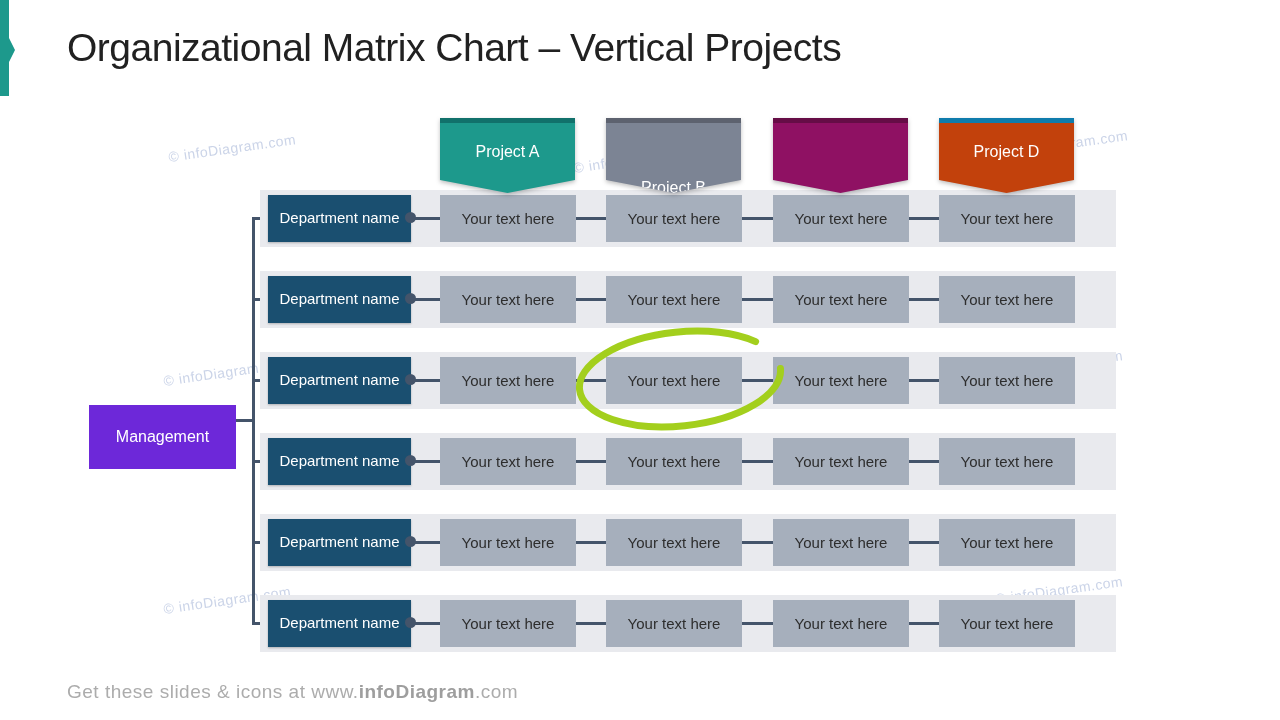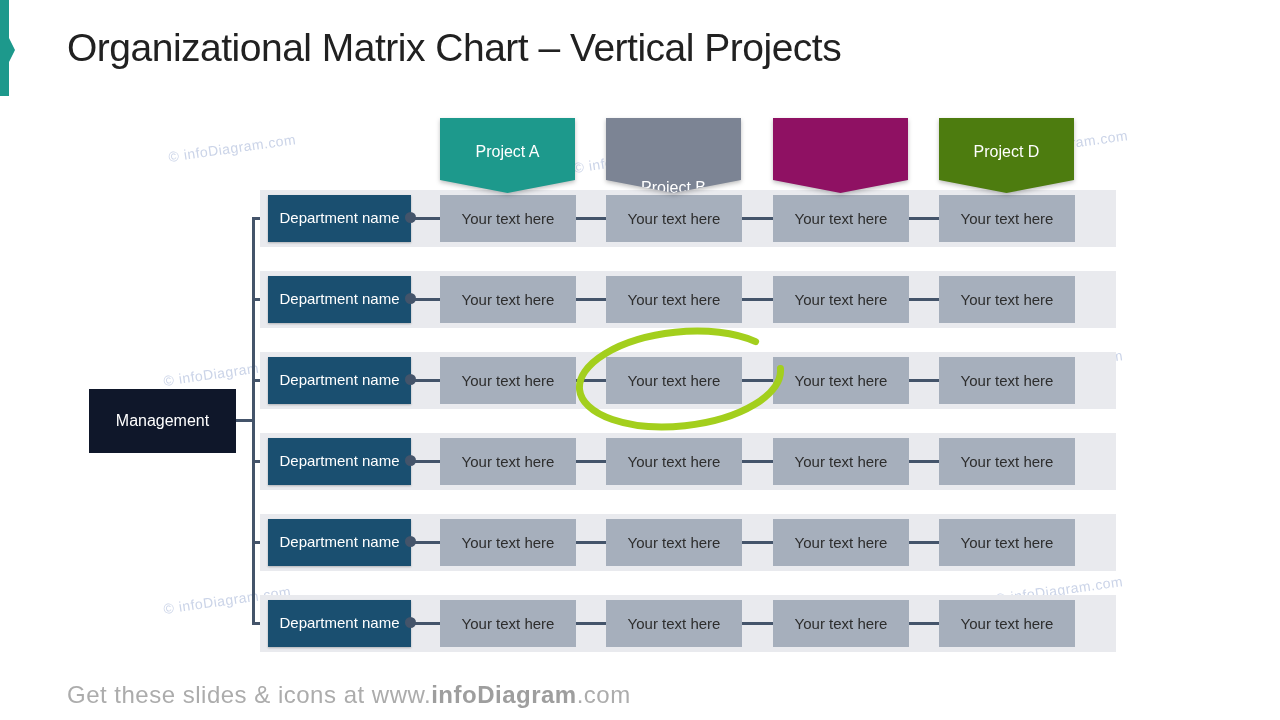--- a/index.html
+++ b/index.html
@@ -19,21 +19,20 @@
   .wm{
     position:absolute;color:#CBD4E8;font-size:14px;white-space:nowrap;
     transform:rotate(-8deg);z-index:0;letter-spacing:0.5px;
   }
   
   .banner-wrap{position:absolute;top:118px;width:135px;height:75px;z-index:3;
     filter:drop-shadow(0 2px 2px rgba(0,0,0,0.25));}
   .banner{
     width:100%;height:100%;display:flex;flex-direction:column;
     clip-path:polygon(0 0,100% 0,100% 82.5%,50% 100%,0 82.5%);
-    align-items:center;
   }
   .banner .strip{height:5px;flex:0 0 auto;}
   .banner .banner-body{
     flex:0 0 57px;display:flex;align-items:center;justify-content:center;
     color:#ffffff;font-size:16px;
   }
   
   .row-band{
     position:absolute;left:260px;width:856px;height:57px;
     background:#E9EAEE;z-index:1;
@@ -59,21 +58,21 @@
   
   .mgmt{
     position:absolute;left:89px;top:389px;width:147px;height:64px;
     color:#ffffff;font-size:16px;display:flex;align-items:center;
     justify-content:center;z-index:3;
   }
   
   .highlight-svg{position:absolute;left:566px;top:315px;z-index:6;}
   
   .footer{
-    position:absolute;left:67px;top:681px;font-size:24px;color:#ACACAC;
+    position:absolute;left:67px;top:681px;font-size:19px;color:#ACACAC;
     letter-spacing:0.5px;
   }
   .footer b{color:#9E9E9E;}
 </style>
 </head>
 <body>
 
 <svg class="accent" viewBox="0 0 16 96">
   <polygon id="accent-shape" points="0,0 9,0 9,38 15,50 9,62 9,96 0,96" fill="#1D998C"></polygon>
 </svg>
@@ -102,39 +101,39 @@
         <div class="strip" style="background: rgb(93, 98, 111);"></div>
         <div class="banner-body">Project B</div>
       </div>
     </div>
     <div class="banner-wrap" style="left: 773px;">
       <div class="banner" style="background: rgb(143, 17, 99);">
         <div class="strip" style="background: rgb(102, 13, 70);"></div>
       </div>
     </div>
     <div class="banner-wrap" style="left: 939px;">
-      <div class="banner" style="background: #4d7c0f;">
+      <div class="banner" style="background: #c2410c;">
         <div class="strip" style="background: rgb(15, 124, 172);"></div>
         <div class="banner-body">Project D</div>
       </div>
     </div>
   </div>
 
 <div id="connectors">
     <div class="trunk" style="left: 252px; top: 217px; width: 3px; height: 408px; background: rgb(68, 84, 106);"></div>
     <div class="stub" style="left: 252px; top: 217px; width: 16px; height: 3px; background: rgb(68, 84, 106);"></div>
     <div class="stub" style="left: 252px; top: 298px; width: 16px; height: 3px; background: rgb(68, 84, 106);"></div>
     <div class="stub" style="left: 252px; top: 379px; width: 16px; height: 3px; background: rgb(68, 84, 106);"></div>
     <div class="stub" style="left: 252px; top: 460px; width: 16px; height: 3px; background: rgb(68, 84, 106);"></div>
     <div class="stub" style="left: 252px; top: 541px; width: 16px; height: 3px; background: rgb(68, 84, 106);"></div>
     <div class="stub" style="left: 252px; top: 622px; width: 16px; height: 3px; background: rgb(68, 84, 106);"></div>
     <div class="stub" style="left: 236px; top: 419px; width: 17px; height: 3px; background: rgb(68, 84, 106);"></div>
   </div>
 
-<div class="mgmt" style="background: #0f172a;">
+<div class="mgmt" style="background: #6d28d9; margin-top: 16px;">
   <span>Management</span>
 </div>
 
 <div id="rows">
     <div class="row-band" style="top: 190px; background: rgb(233, 234, 238);">
       <div class="hline" style="left: 150px; width: 545px; background: rgb(68, 84, 106);"></div>
       <div class="dot" style="background: rgb(68, 84, 106);"></div>
       <div class="dept" style="background: rgb(26, 79, 112);">Department name</div>
       <div class="cell" style="left: 180px; background: rgb(166, 175, 188);">Your text here</div>
       <div class="cell" style="left: 346px; background: rgb(166, 175, 188);">Your text here</div>

